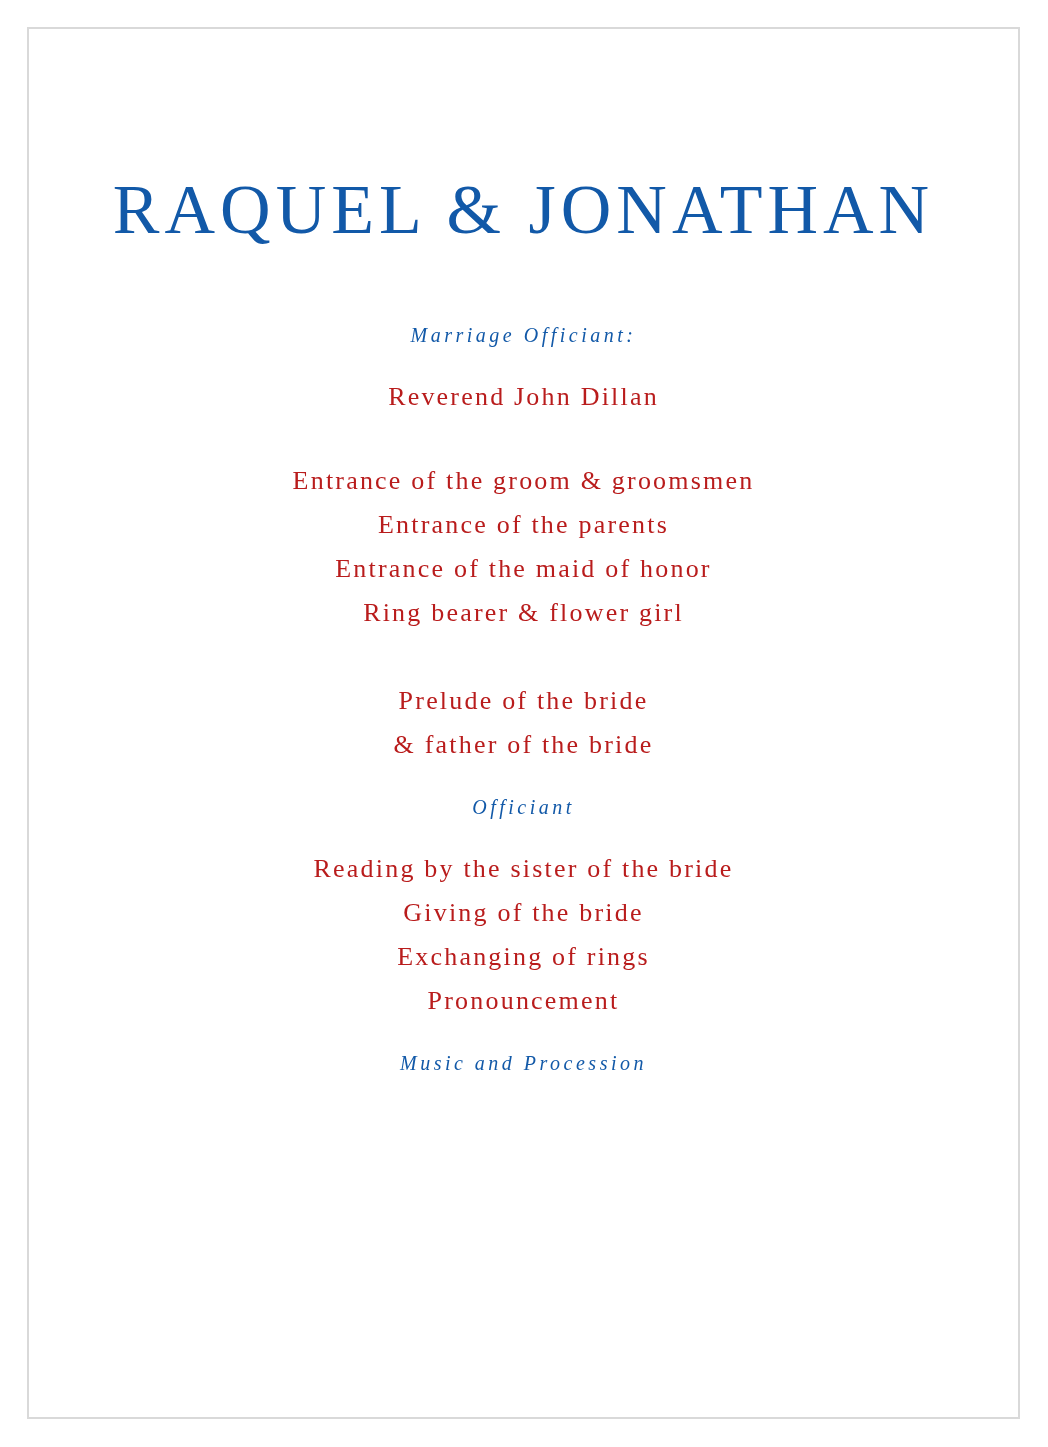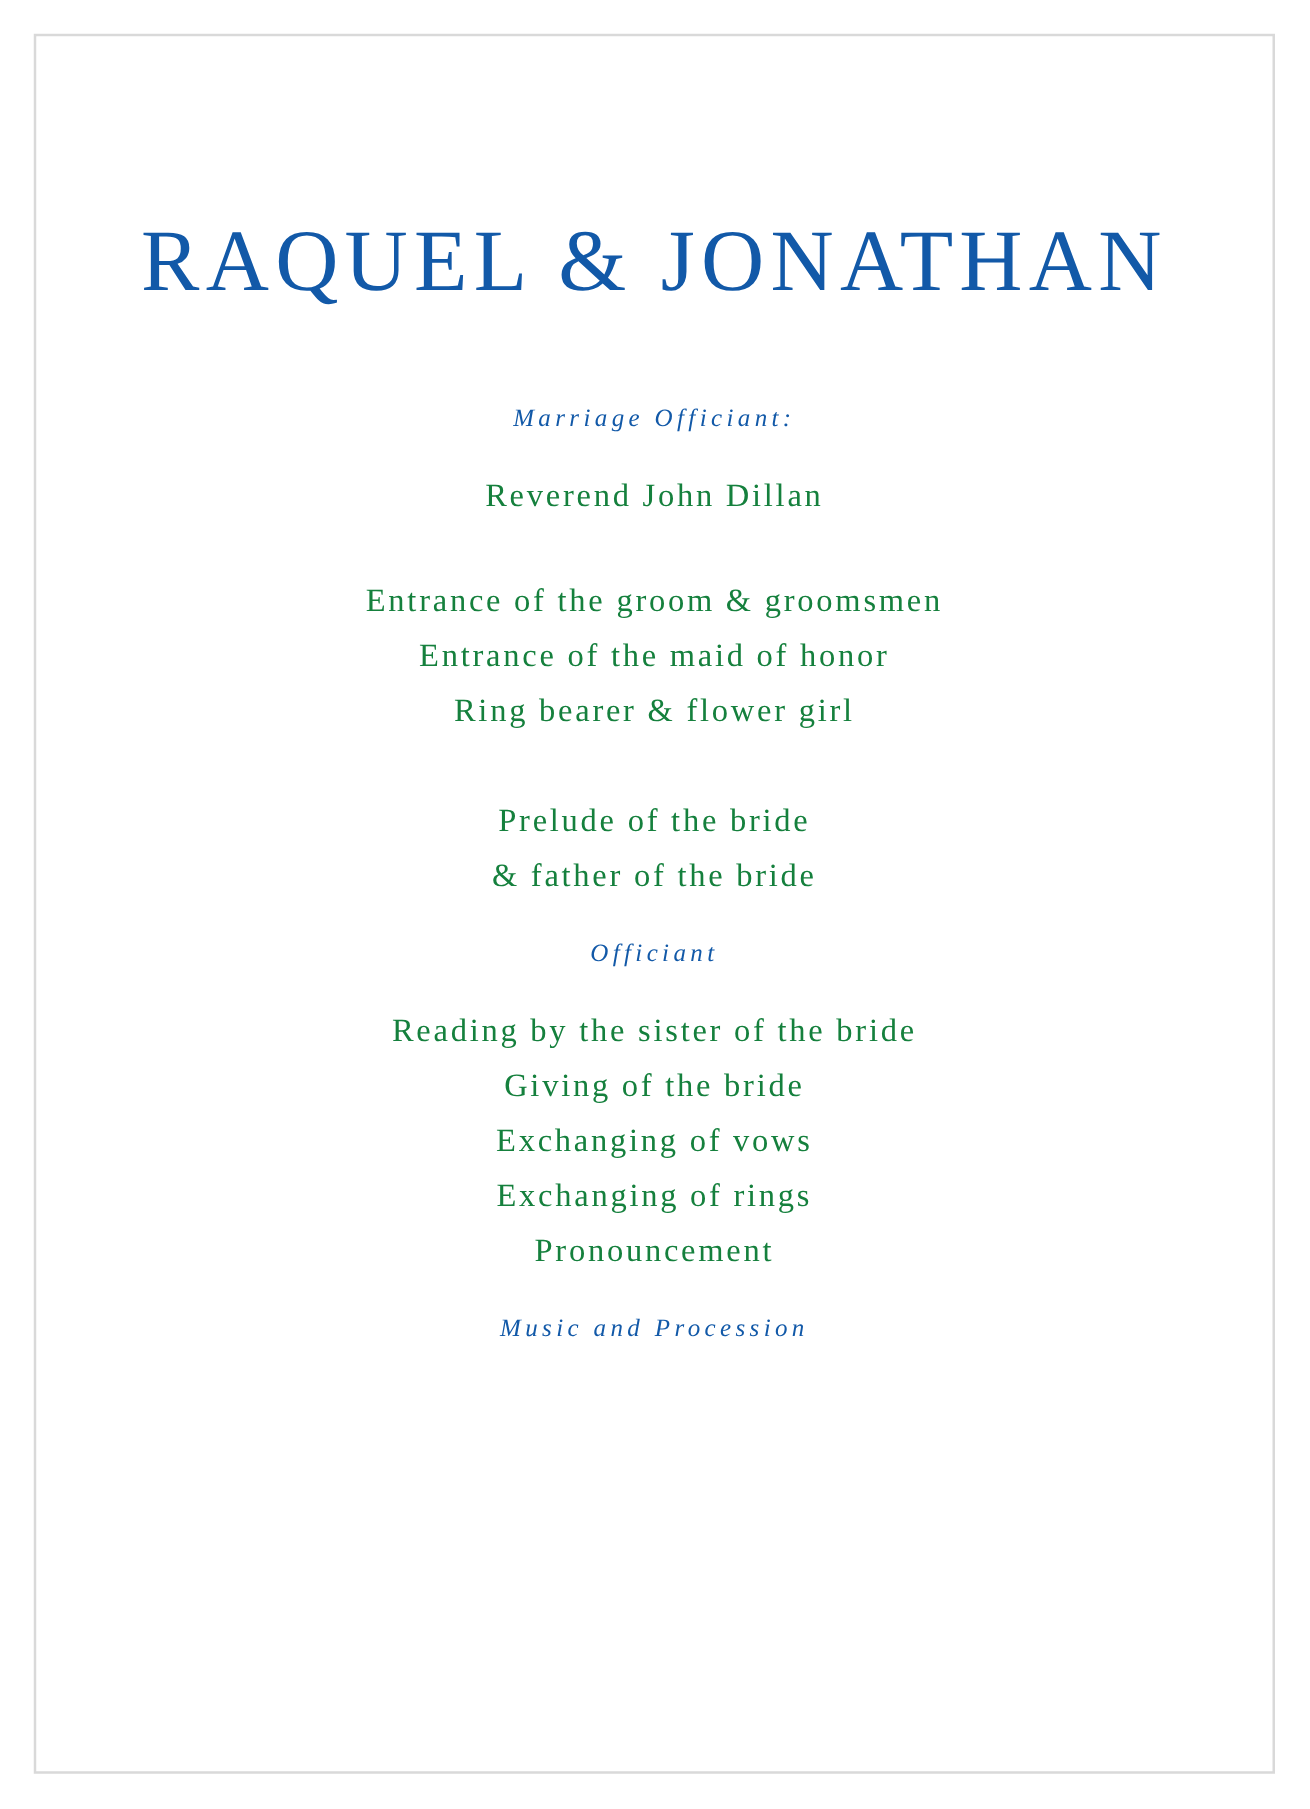--- a/index.html
+++ b/index.html
@@ -93,21 +93,21 @@
     padding: 0;
     list-style: none;
     display: flex;
     flex-direction: column;
     align-items: center;
   }
 
   .program-line {
     width: 100%;
     text-align: center;
-    color: #15803d;
+    color: #b91c1c;
     font-family: "Liberation Serif", "DejaVu Serif", serif;
     font-weight: 400;
     font-size: 26px;
     line-height: 44px;
     letter-spacing: 2.2px;
     white-space: nowrap;
   }
 
   .program-line.spacer {
     height: 44px;
@@ -133,35 +133,35 @@
           <div class="gap-after-heading"></div>
           <div class="section-body">
             <div class="program-line">Reverend John Dillan</div>
           </div>
         </div>
         <div class="section">
           <div class="gap-before-heading"></div>
           <div class="gap-after-heading"></div>
           <div class="section-body">
             <div class="program-line">Entrance of the groom &amp; groomsmen</div>
+            <div class="program-line">Entrance of the parents</div>
             <div class="program-line">Entrance of the maid of honor</div>
             <div class="program-line">Ring bearer &amp; flower girl</div>
             <div class="program-line spacer">&nbsp;</div>
             <div class="program-line">Prelude of the bride</div>
             <div class="program-line">&amp; father of the bride</div>
           </div>
         </div>
         <div class="section">
           <div class="gap-before-heading"></div>
           <div class="section-heading">Officiant</div>
           <div class="gap-after-heading"></div>
           <div class="section-body">
             <div class="program-line">Reading by the sister of the bride</div>
             <div class="program-line">Giving of the bride</div>
-            <div class="program-line">Exchanging of vows</div>
             <div class="program-line">Exchanging of rings</div>
             <div class="program-line">Pronouncement</div>
           </div>
         </div>
         <div class="section">
           <div class="gap-before-heading"></div>
           <div class="section-heading">Music and Procession</div>
         </div>
       </div>
 

